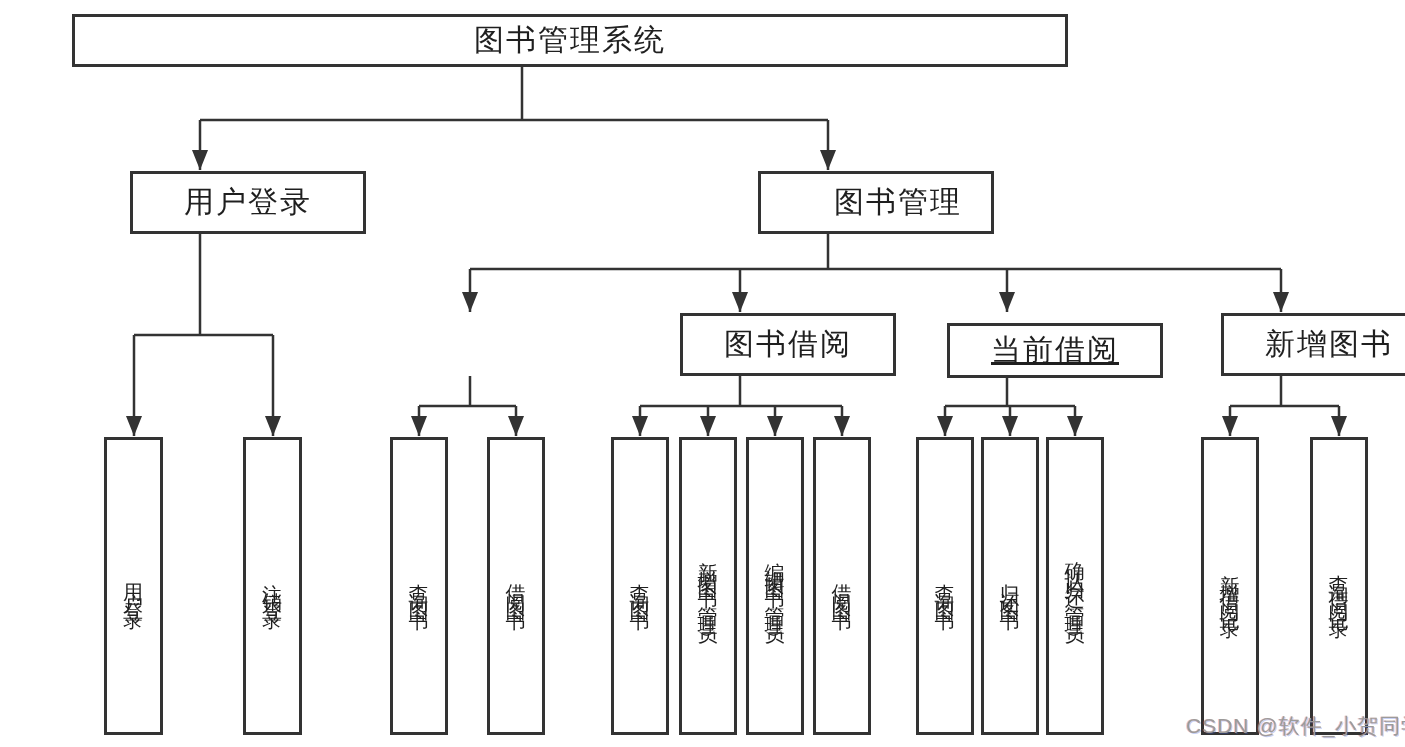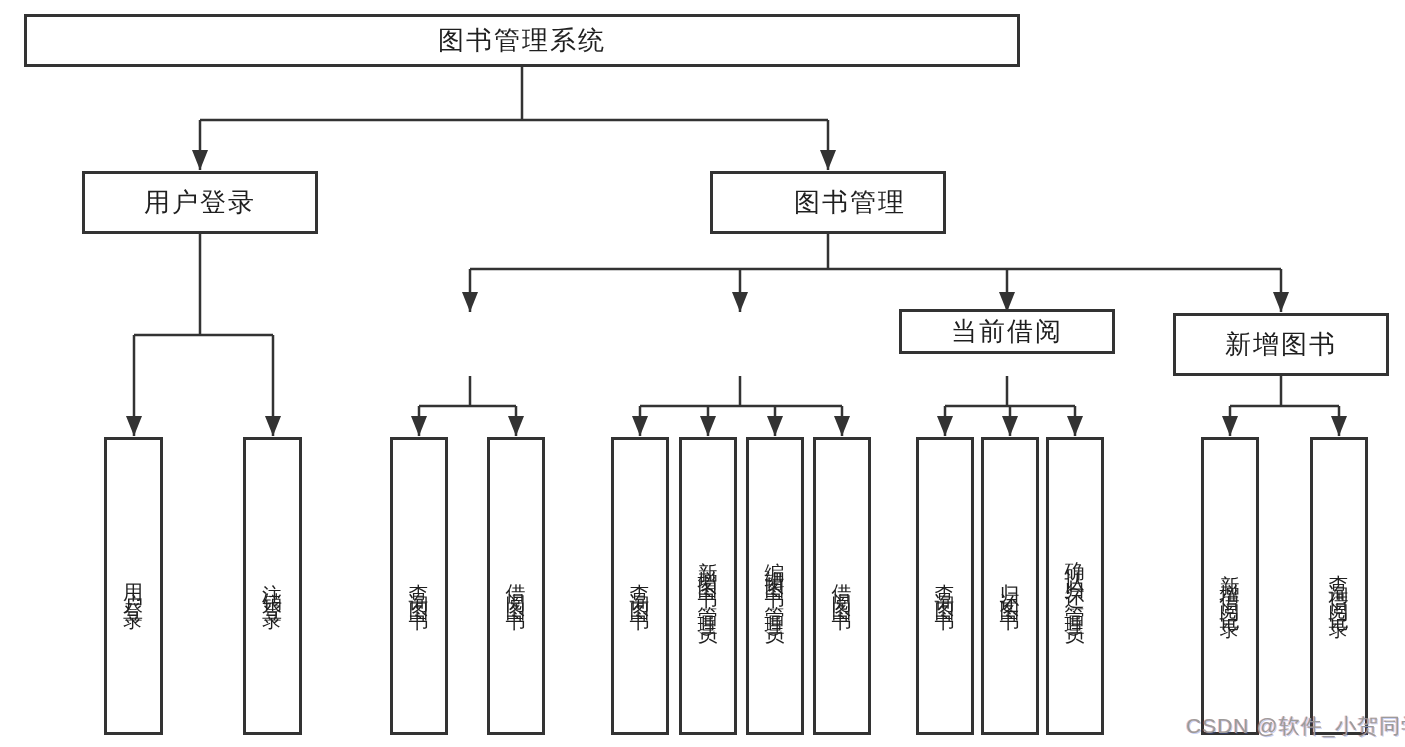--- a/index.html
+++ b/index.html
@@ -20,40 +20,41 @@
     position: absolute;
     box-sizing: border-box;
     background: #ffffff;
     border: 3px solid #333333;
     color: #1f1f1f;
     display: flex;
     align-items: center;
     justify-content: center;
   }
   .node.h {
-    font-size: 26px;
+    font-size: 30px;
     letter-spacing: 2px;
     white-space: nowrap;
+    margin-left: 48px;
   }
   .node.v {
     writing-mode: vertical-rl;
     text-orientation: mixed;
     font-size: 20px;
     letter-spacing: 9px;
     line-height: 1;
   }
   
   #n-root        { left: 24px;  top: 14px;  width: 996px; height: 53px; }
   
   #n-user-login  { left: 82px;  top: 171px; width: 236px; height: 63px; }
   #n-book-mgmt   { left: 710px; top: 171px; width: 236px; height: 63px; padding-left: 44px; }
   
   #n-new-rec     { left: 363px;  top: 313px; width: 215px; height: 63px; }
   #n-borrowing   { left: 632px;  top: 313px; width: 216px; height: 63px; }
-  #n-current     { left: 899px;  top: 309px; width: 216px; height: 45px; }
+  #n-current     { left: 899px;  top: 323px; width: 216px; height: 55px; text-decoration: underline; }
   #n-records     { left: 1173px; top: 313px; width: 216px; height: 63px; }
   
   .leaf { top: 437px; width: 58px; height: 298px; }
   #l-user-login  { left: 104px;  width: 59px; }
   #l-logout      { left: 243px;  width: 59px; }
   #l-rec-query   { left: 390px; }
   #l-rec-borrow  { left: 487px; }
   #l-bb-query    { left: 611px; }
   #l-bb-add      { left: 679px; }
   #l-bb-edit     { left: 746px; }
@@ -117,20 +118,21 @@
       <line x1="1230" y1="406" x2="1230" y2="436" marker-end="url(#ah)"></line>
       <line x1="1339" y1="406" x2="1339" y2="436" marker-end="url(#ah)"></line>
     </g>
   </svg>
 
   <div class="node h" id="n-root">图书管理系统</div>
 
   <div class="node h" id="n-user-login">用户登录</div>
   <div class="node h" id="n-book-mgmt">图书管理</div>
 
+  <div class="node h" id="n-borrowing">图书借阅</div>
   <div class="node h" id="n-current">当前借阅</div>
   <div class="node h" id="n-records">新增图书</div>
 
   <div class="node v leaf" id="l-user-login">用户登录</div>
   <div class="node v leaf" id="l-logout">注销登录</div>
 
   <div class="node v leaf" id="l-rec-query">查询图书</div>
   <div class="node v leaf" id="l-rec-borrow">借阅图书</div>
 
   <div class="node v leaf" id="l-bb-query">查询图书</div>

